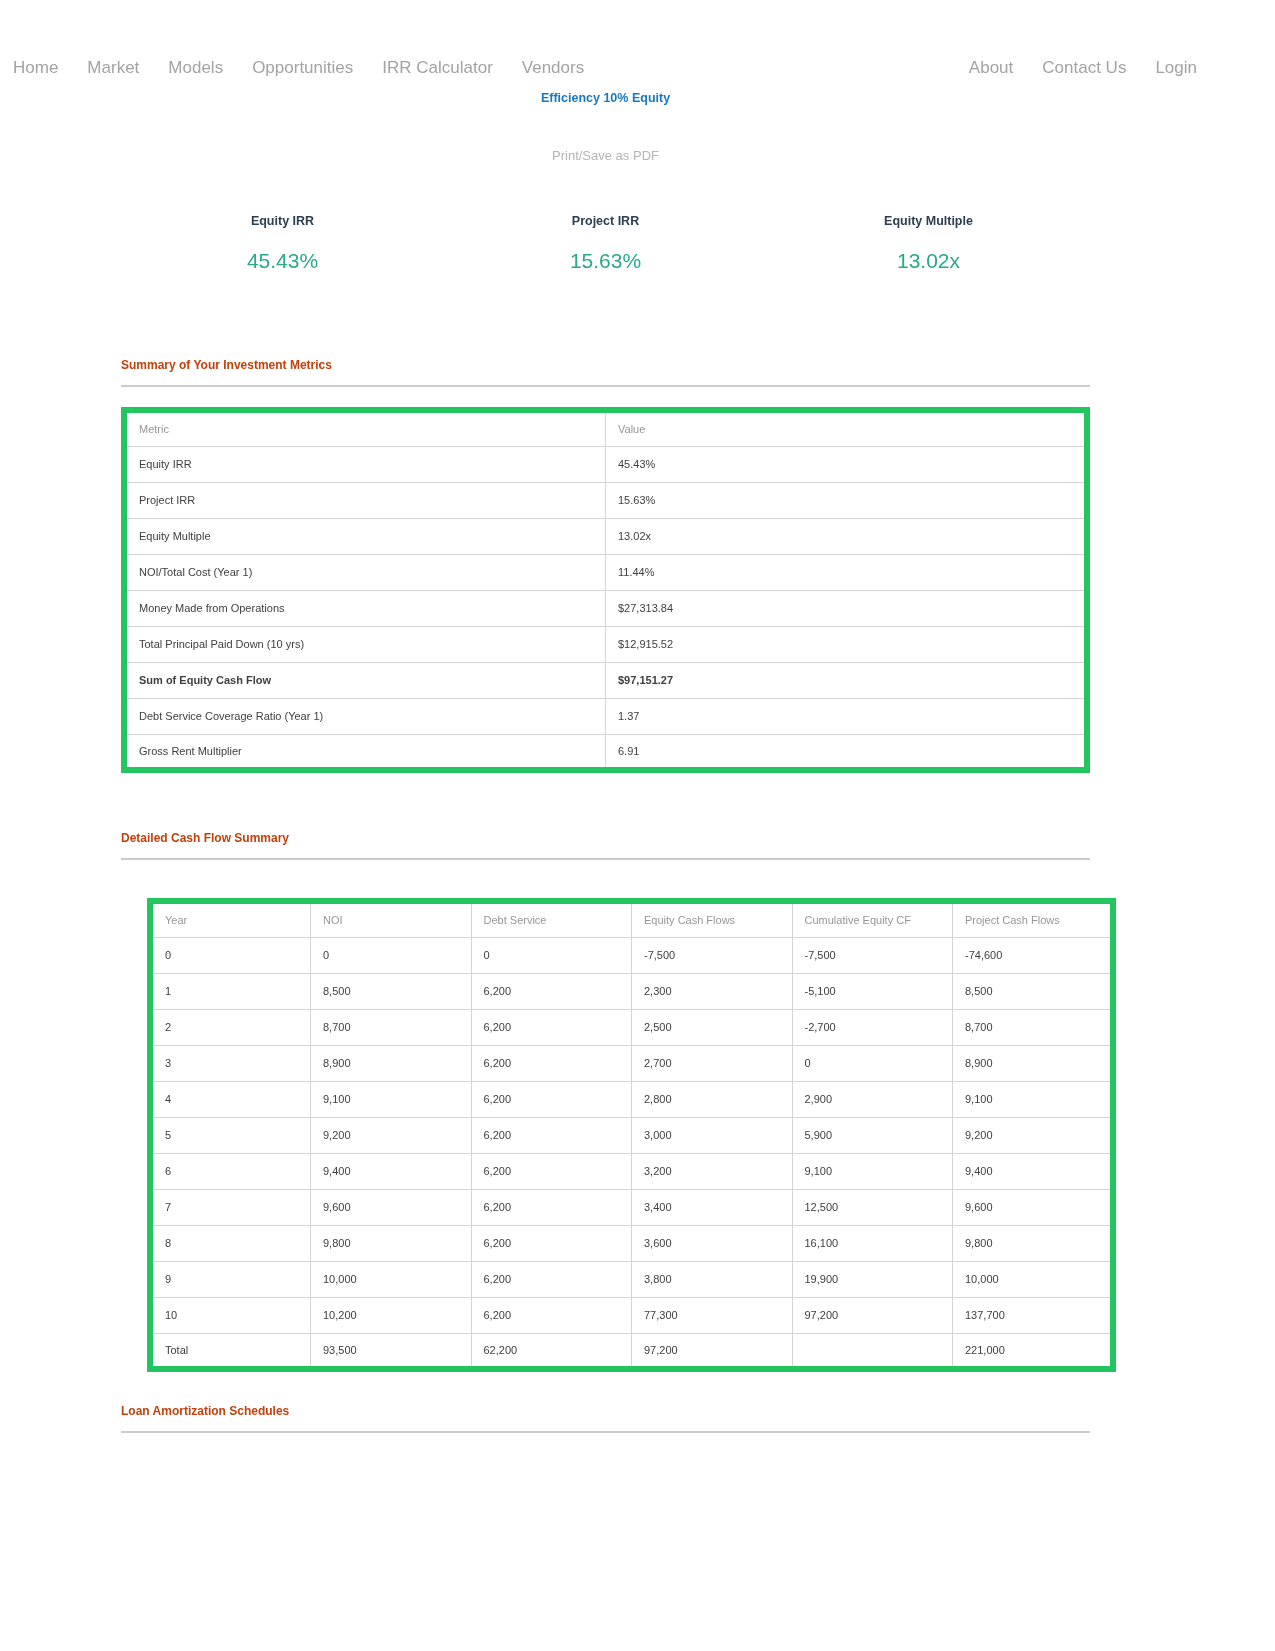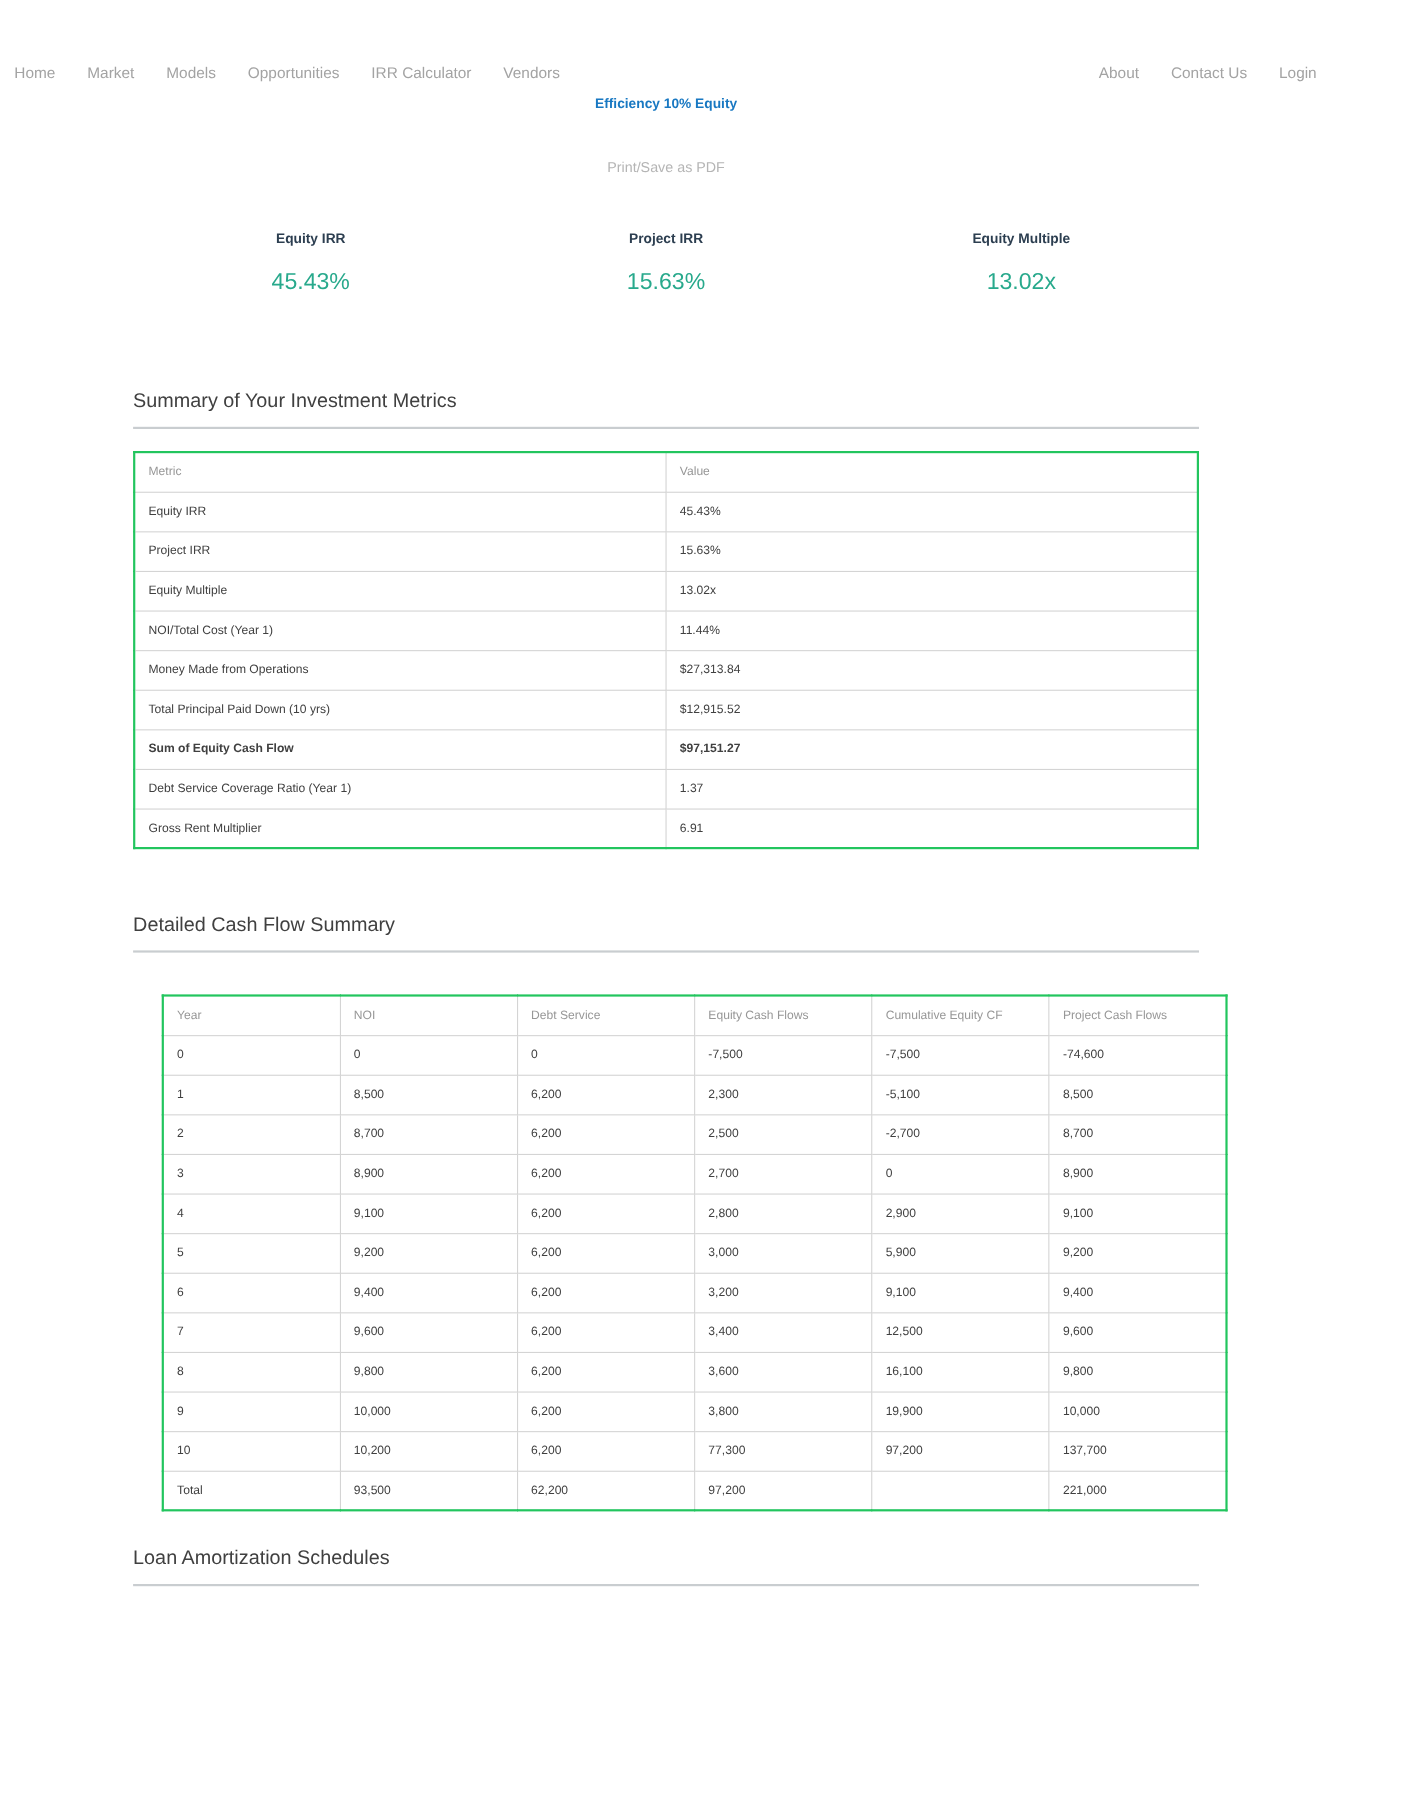--- a/index.html
+++ b/index.html
@@ -9,41 +9,41 @@
     font-family: "Liberation Sans", sans-serif;
     overflow: hidden;
     position: relative;
   }
   
   .nav {
     display: flex; justify-content: space-between; align-items: center;
     padding: 58px 78px 0 13px;
   }
   .nav-group { display: flex; gap: 29px; }
-  .nav-item { font-size: 14px; color: #a3a3a3; cursor: pointer; white-space: nowrap; }
+  .nav-item { font-size: 17px; color: #a3a3a3; cursor: pointer; white-space: nowrap; }
 
   
   .container { width: 969px; margin-left: 121px; }
 
   .page-title { text-align: center; margin-top: 42px; font-size: 18px; font-weight: bold; color: #2c3e50; letter-spacing: 0.2px; }
   .page-subtitle { text-align: center; margin-top: 13px; font-size: 12.5px; font-weight: bold; color: #1878c2; }
   .print-link { text-align: center; margin-top: 43px; font-size: 13px; color: #b5b5b5; cursor: pointer; }
 
   .metrics { display: flex; margin-top: 51px; }
   .metric { flex: 1; text-align: center; }
   .metric-label { font-size: 12.5px; font-weight: bold; color: #2c3e50; }
   .metric-value { margin-top: 21px; font-size: 21px; color: #28a98c; }
 
-  .section-heading { font-size: 18px; font-weight: normal; color: #404040; }
+  .section-heading { font-size: 12px; font-weight: bold; color: #c2410c; }
   .sh-1 { margin-top: 85px; }
   .sh-2 { margin-top: 58px; }
   .sh-3 { margin-top: 32px; }
   .rule { border: none; border-top: 2px solid #c9cdd0; margin-top: 13px; }
 
-  table { width: 100%; border-collapse: collapse; border: 2px solid #22c55e; }
+  table { width: 100%; border-collapse: collapse; border: 6px solid #22c55e; }
   .tbl-1 { margin-top: 20px; }
   .tbl-2 { margin-top: 38px; margin-left: 26px; }
   th, td {
     border: 1px solid #d4d4d4;
     height: 36px; padding: 0 12px;
     font-size: 11px; text-align: left; vertical-align: middle;
   }
   th { color: #979797; font-weight: normal; }
   td { color: #404040; }
   .tbl-1 th:first-child, .tbl-1 td:first-child { width: 50%; }

